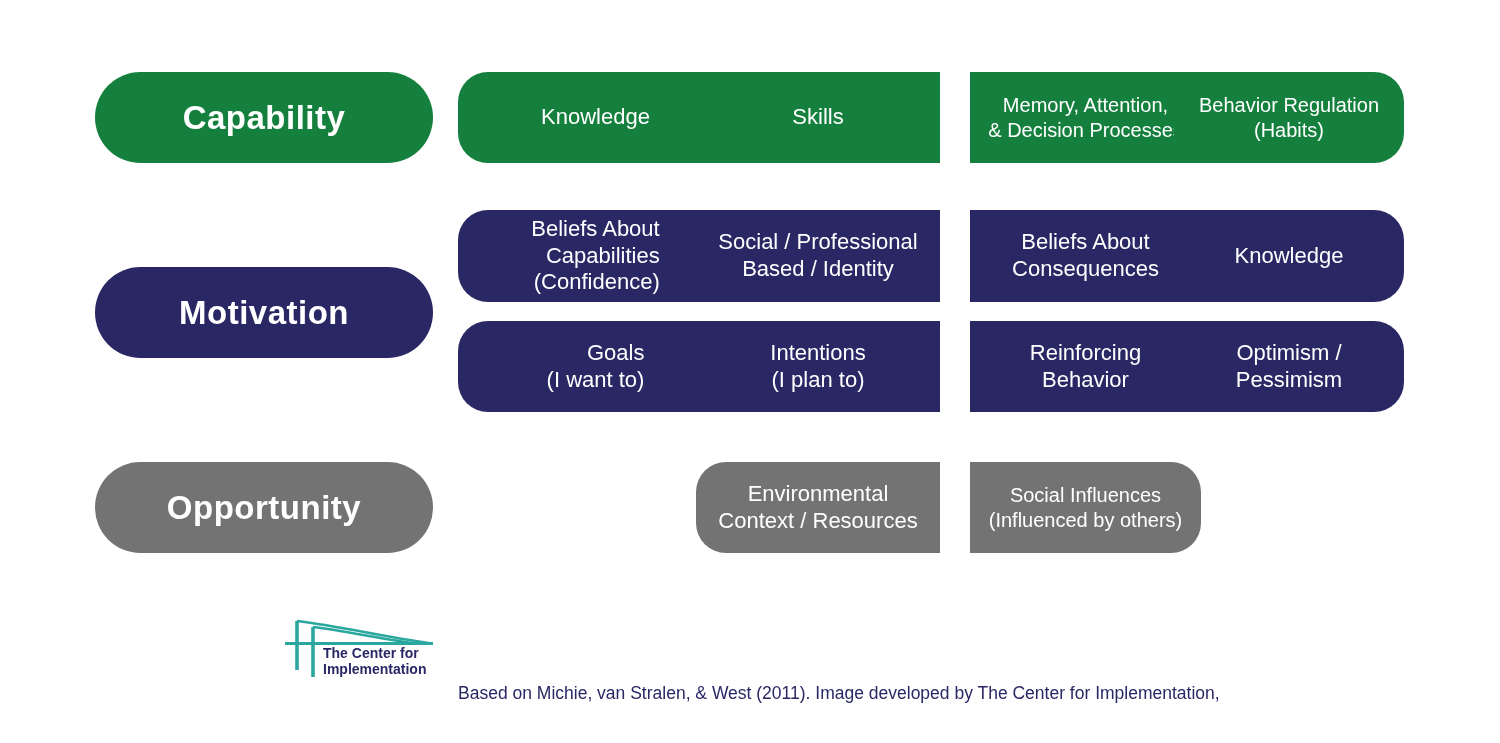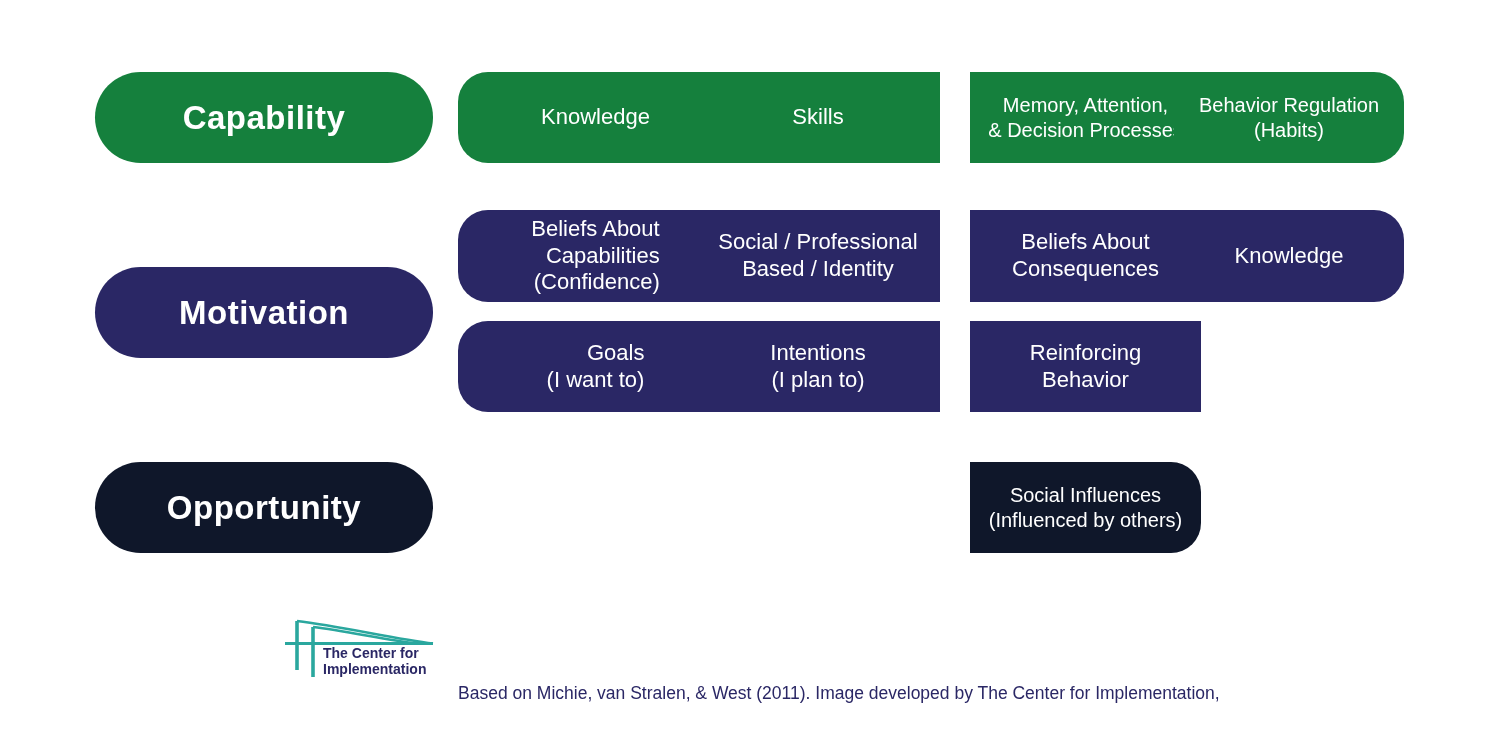--- a/index.html
+++ b/index.html
@@ -12,21 +12,21 @@
     position: relative;
     width: 1500px;
     height: 743px;
     background: #ffffff;
     overflow: hidden;
   }
 
   
   .teal   { background: #15803d; }
   .navy   { background: #2A2765; text-align: right; }
-  .purple { background: #0f172a; }
+  .purple { background: #737373; }
 
   
   .pill {
     position: absolute;
     left: 95px;
     width: 338px;
     height: 91px;
     border-radius: 46px;
     color: #ffffff;
     font-size: 33px;
@@ -120,21 +120,25 @@
   <div class="box navy rowB col3">Beliefs About
 Consequences</div>
   <div class="box navy rowB col4 rnd-r">Knowledge</div>
 
   <div class="box navy rowC col1 rnd-l">Goals
 (I want to)</div>
   <div class="box navy rowC col2">Intentions
 (I plan to)</div>
   <div class="box navy rowC col3">Reinforcing
 Behavior</div>
+  <div class="box navy rowC col4 rnd-r">Optimism /
+Pessimism</div>
 
+  <div class="box purple rowD col2 rnd-l">Environmental
+Context / Resources</div>
   <div class="box purple rowD col3 rnd-r small">Social Influences
 (Influenced by others)</div>
 
   <svg class="logo-svg" width="152" height="62" viewBox="0 0 152 62" fill="none" stroke="#2AA79E">
 
     <path d="M0 25.5 H148" stroke-width="3"></path>
 
     <path d="M12 3 V52" stroke-width="3.6"></path>
     <path d="M28 9 V59" stroke-width="3.6"></path>
 

